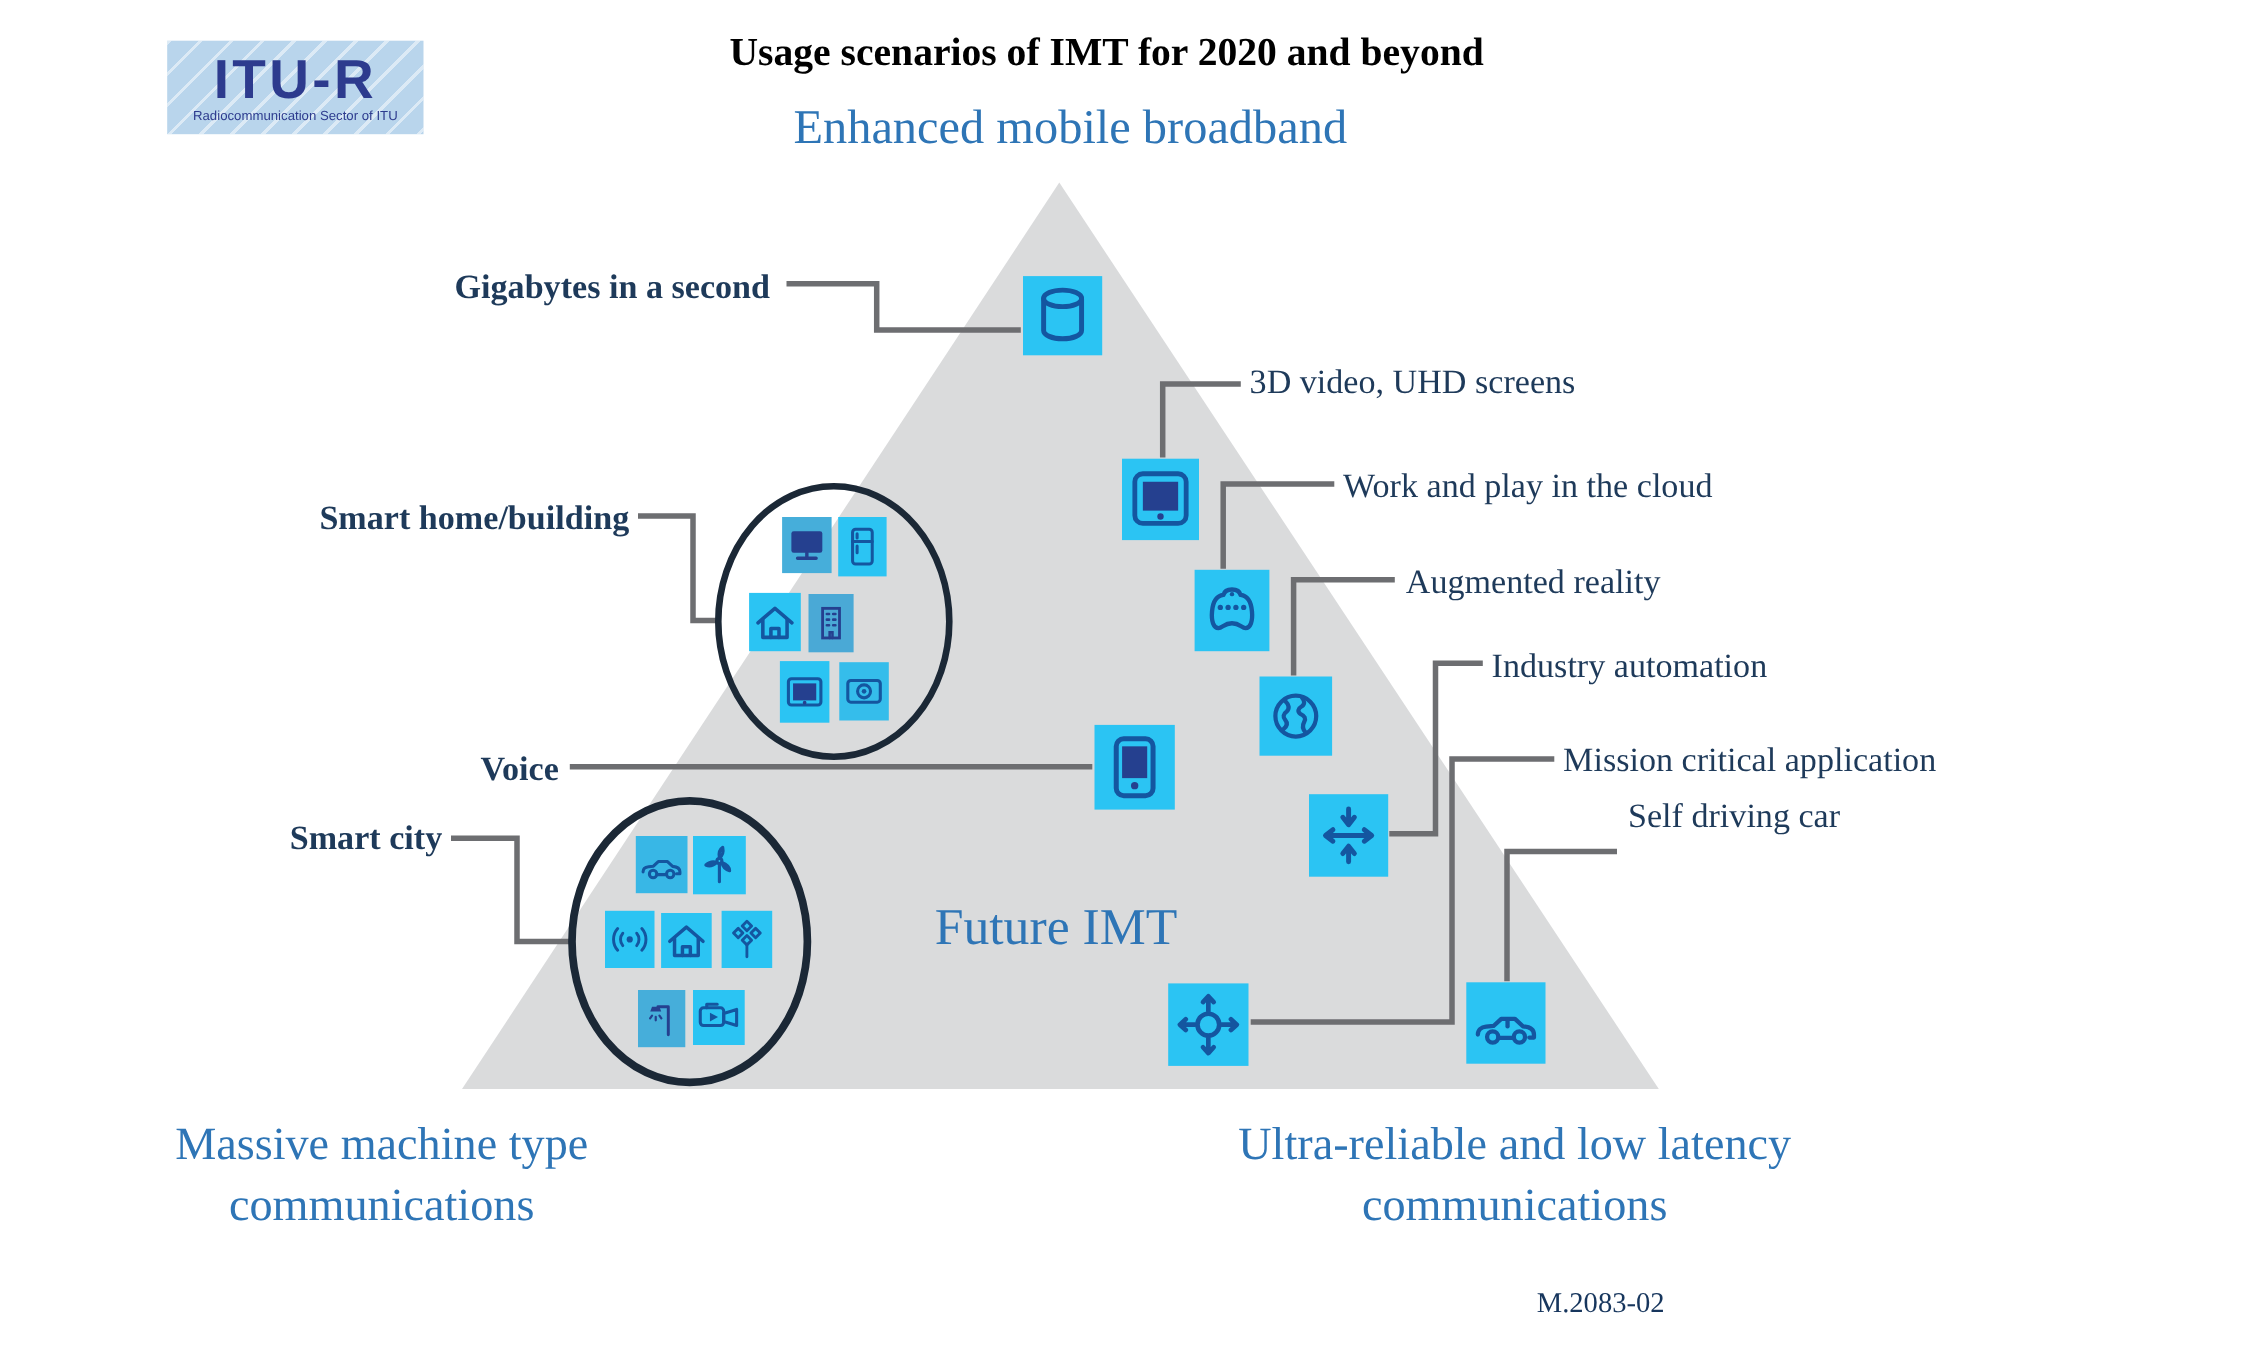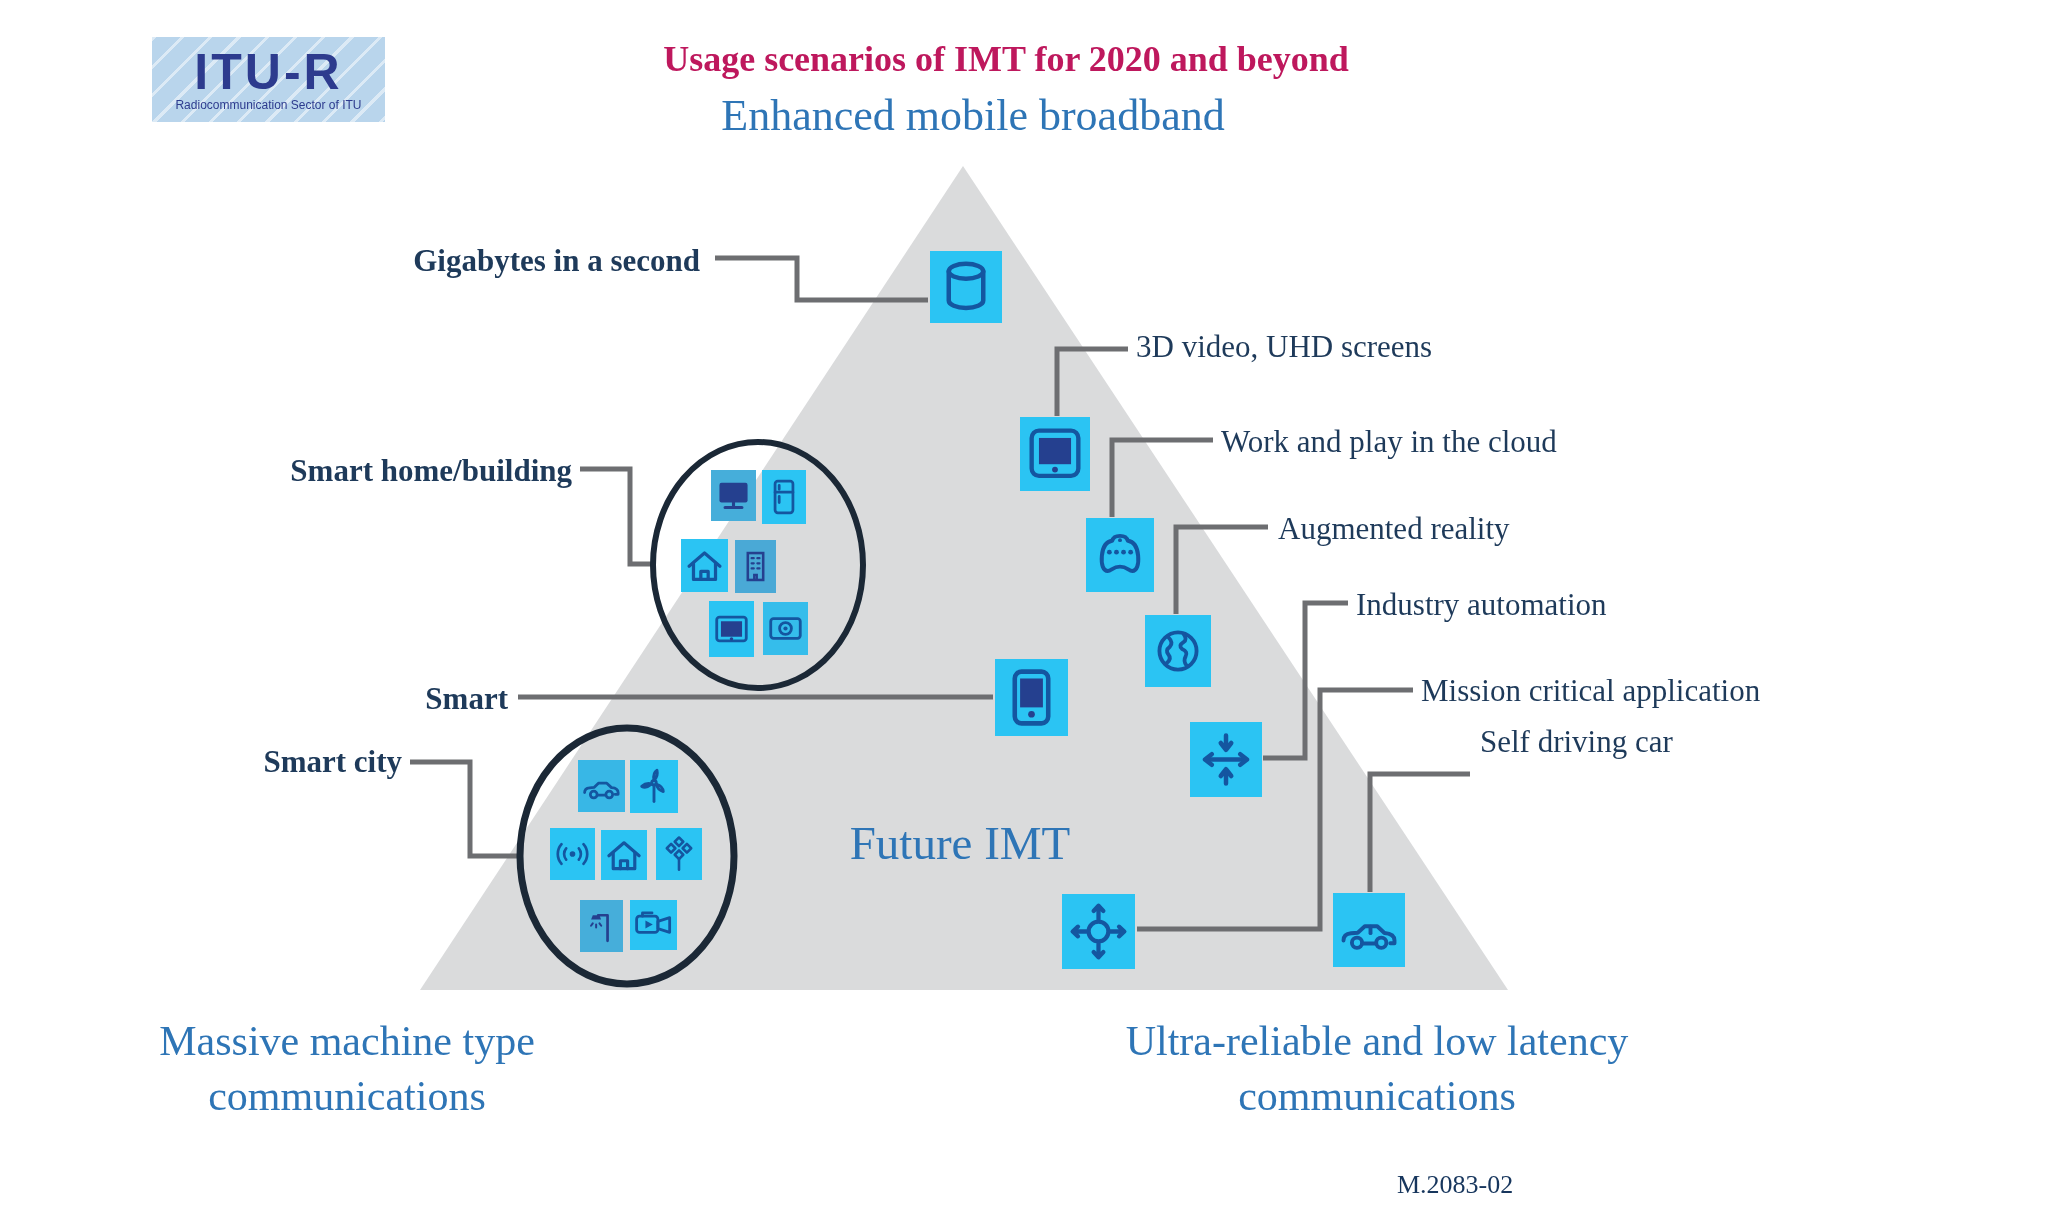--- a/index.html
+++ b/index.html
@@ -12,22 +12,22 @@
   .ic{position:absolute;display:flex;align-items:center;justify-content:center;}
   .ic svg{width:100%;height:100%;display:block;}
   #diagram-svg{position:absolute;left:0;top:0;}
   #logo{position:absolute;left:152px;top:37px;width:233px;height:85px;
         background:#b9d5ec;
         background-image:repeating-linear-gradient(135deg, rgba(255,255,255,.5) 0 3px, rgba(255,255,255,0) 3px 20px);
         display:flex;flex-direction:column;align-items:center;justify-content:center;
         font-family:"Liberation Sans", sans-serif;color:#2d3b8e;}
   #logo .word{font-weight:bold;font-size:50px;line-height:50px;letter-spacing:3px;}
   #logo .sub{font-size:12px;line-height:16px;white-space:nowrap;}
-  #title{position:absolute;left:506px;top:38px;width:1000px;text-align:center;
-         font:bold 36px "Liberation Serif", serif;color:#be185d;}
+  #title{position:absolute;left:506px;top:26px;width:1000px;text-align:center;
+         font:bold 36px "Liberation Serif", serif;color:#000000;}
   #fig-num{position:absolute;left:1397px;top:1170px;width:200px;text-align:left;
            font:26px "Liberation Serif", serif;color:#17365d;}
 </style>
 </head>
 <body>
 
 <div id="stage">
 
   <svg id="diagram-svg" width="2048" height="1232" viewBox="0 0 2048 1232">
     <polygon points="963,166 420,990 1508,990" fill="#dadbdc"></polygon>
@@ -61,21 +61,21 @@
   <div class="heading" style="left:730px;top:816px;width:460px;font-size:47px">Future IMT</div>
   <div id="fig-num">M.2083-02</div>
 
   <div class="lbl r" style="left:300px;top:243px;width:400px">Gigabytes in a second</div>
   <div class="lbl" style="left:1136px;top:329px">3D video, UHD screens</div>
   <div class="lbl" style="left:1221px;top:424px">Work and play in the cloud</div>
   <div class="lbl" style="left:1278px;top:511px">Augmented reality</div>
   <div class="lbl" style="left:1356px;top:587px">Industry automation</div>
   <div class="lbl" style="left:1421px;top:673px">Mission critical application</div>
   <div class="lbl" style="left:1480px;top:724px">Self driving car</div>
-  <div class="lbl r" style="left:208px;top:681px;width:300px">Smart</div>
+  <div class="lbl r" style="left:208px;top:681px;width:300px">Voice</div>
   <div class="lbl r" style="left:172px;top:453px;width:400px">Smart home/building</div>
   <div class="lbl r" style="left:102px;top:744px;width:300px">Smart city</div>
 
   <div class="ic" style="left:930px;top:251px;width:72px;height:72px;background:#2bc4f3">
     <svg viewBox="0 0 48 48" fill="none" stroke="#1456a0" stroke-width="3" stroke-linecap="round" stroke-linejoin="round">
       <ellipse cx="24" cy="13.5" rx="11.5" ry="5"></ellipse>
       <path d="M12.5,13.5 V33 a11.5,5 0 0 0 23,0 V13.5"></path>
     </svg>
   </div>
 

